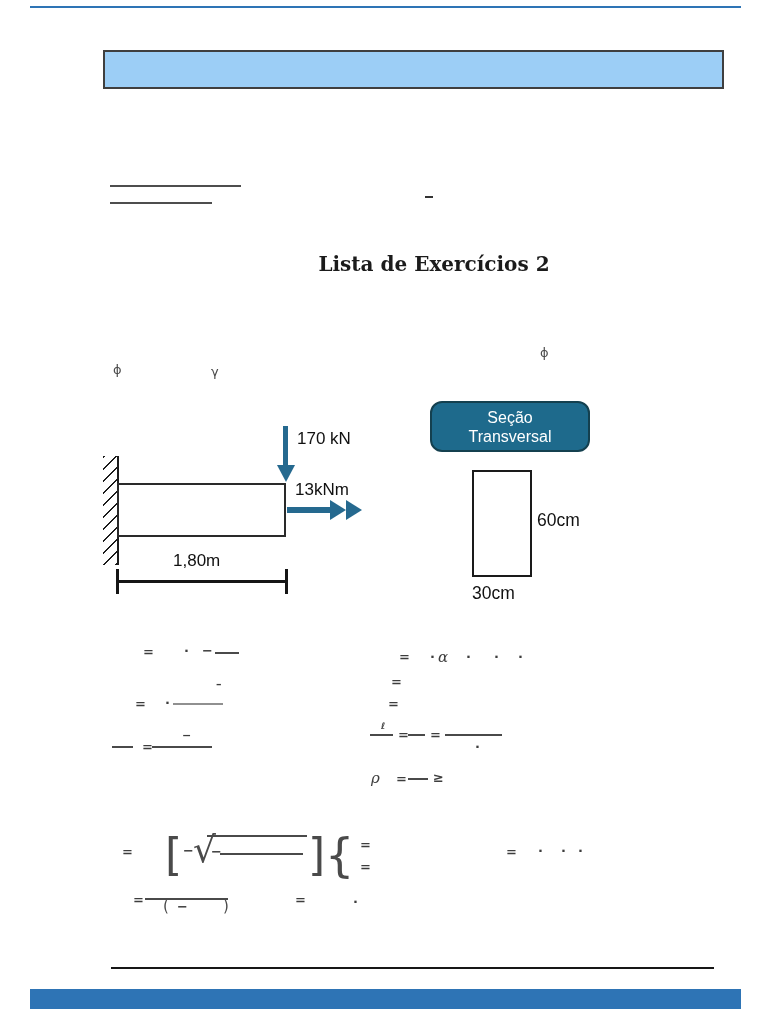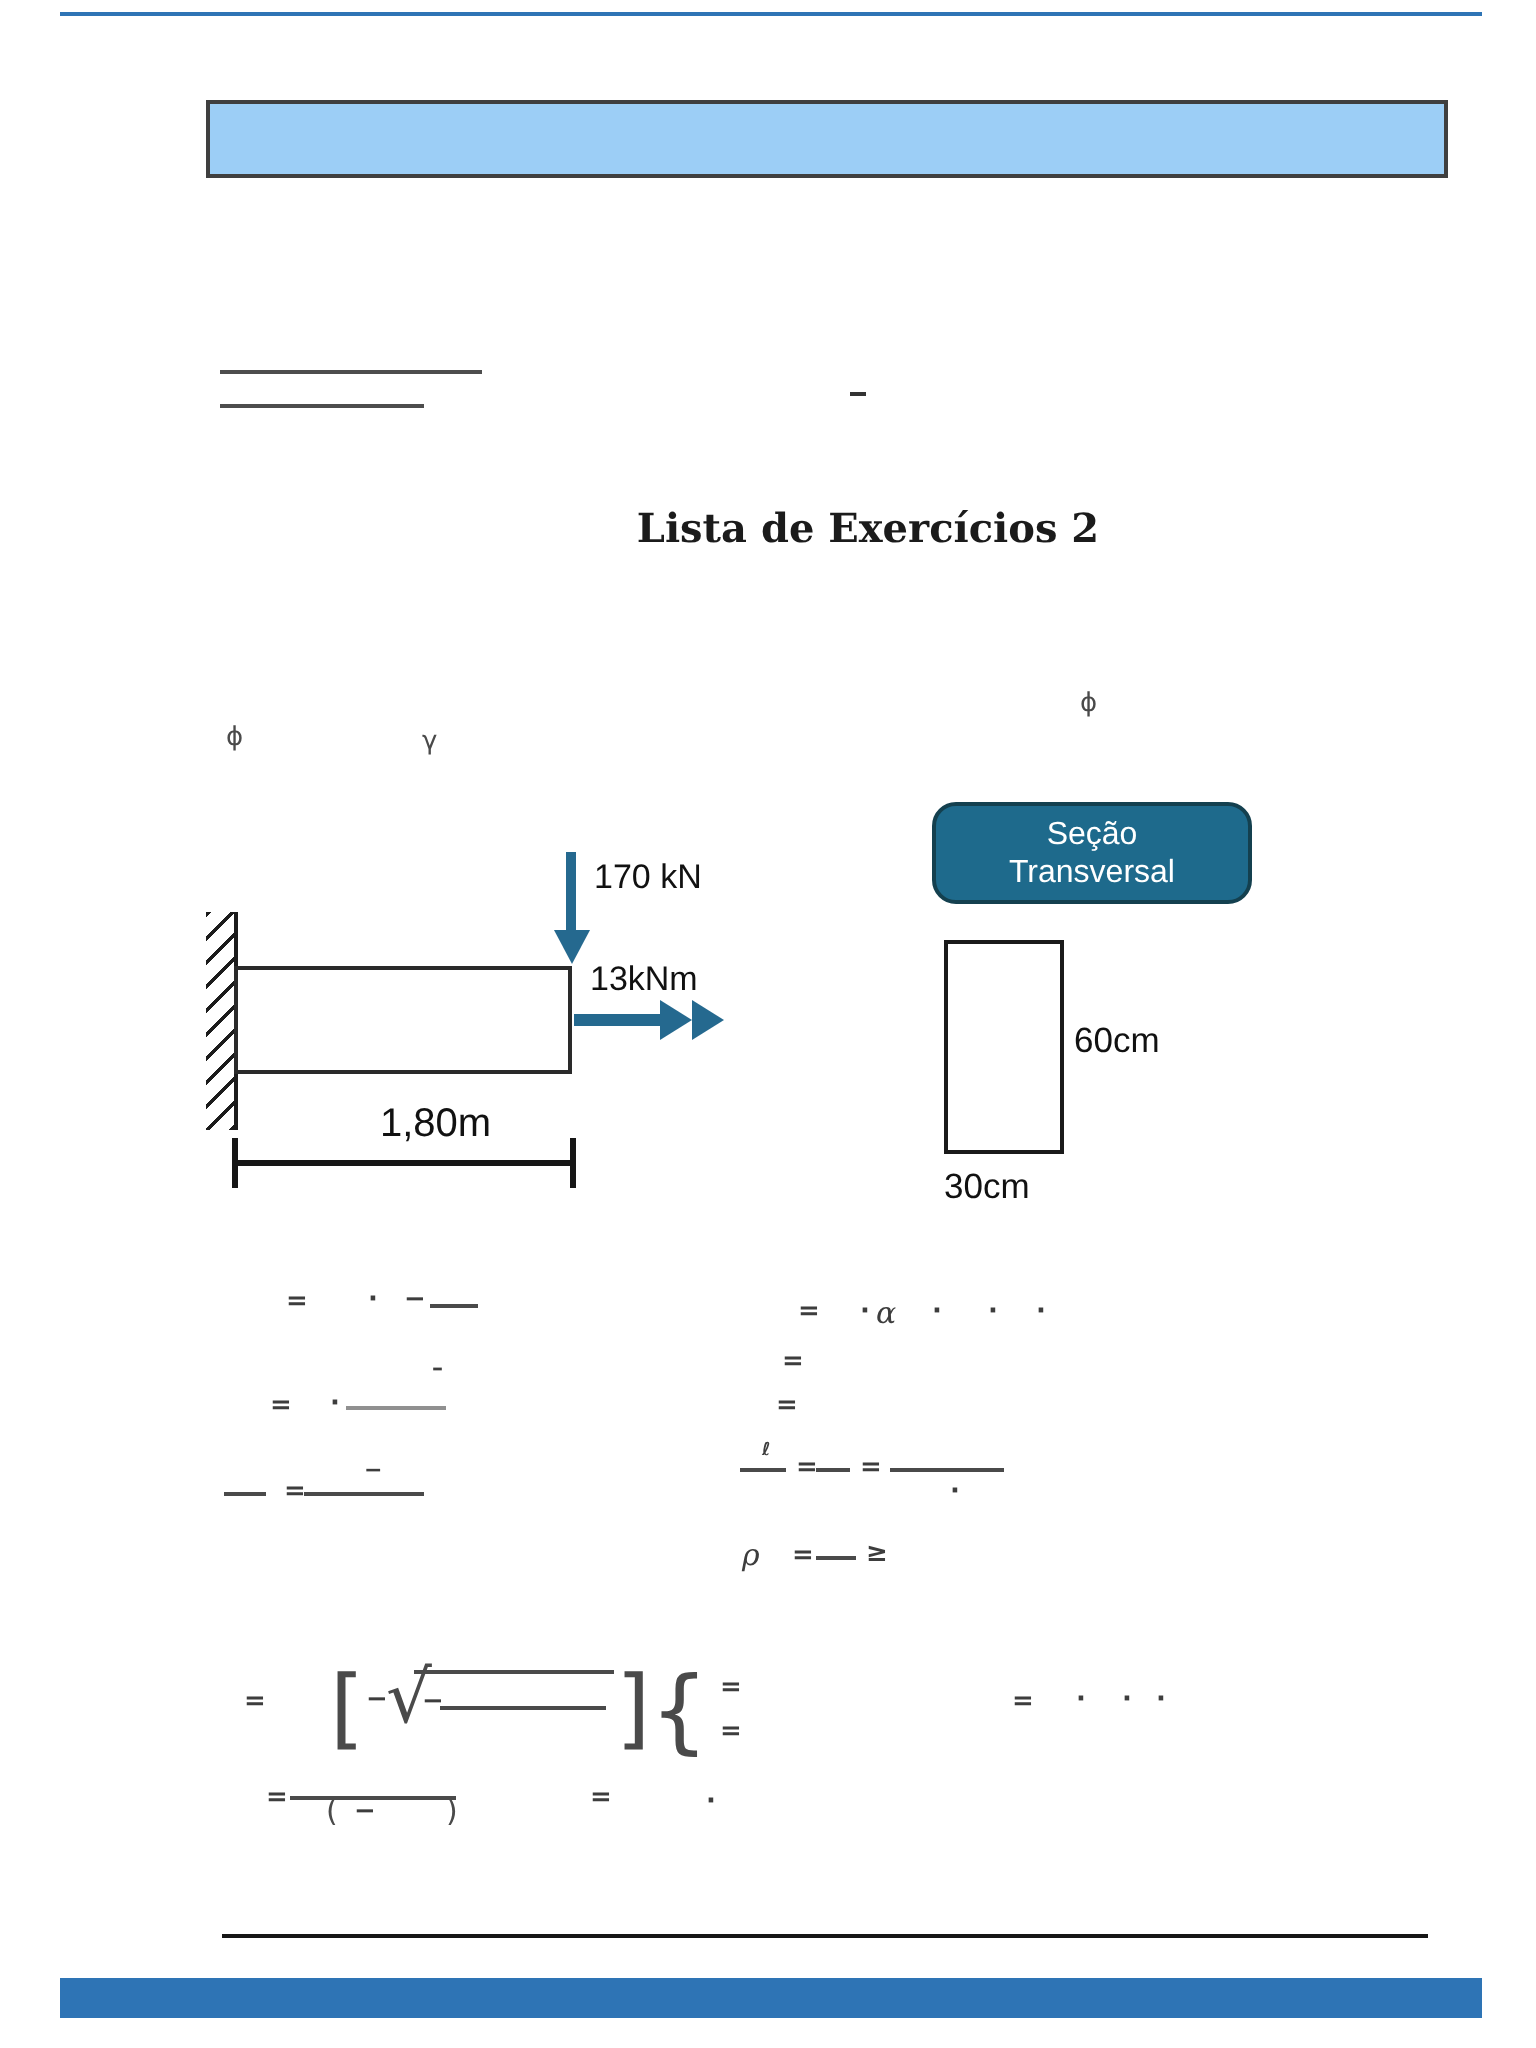--- a/index.html
+++ b/index.html
@@ -28,26 +28,26 @@
   .load-label{left:297px;top:429px;font-size:17px;color:#111;}
   .moment-label{left:295px;top:480px;font-size:17px;color:#111;}
   .moment-shaft{left:287px;top:507px;width:45px;height:6px;background:var(--arrow,#25698F);}
   .mhead{width:0;height:0;border-top:10px solid transparent;border-bottom:10px solid transparent;
          border-left:16px solid var(--arrow,#25698F);}
   .mhead1{left:330px;top:500px;}
   .mhead2{left:346px;top:500px;}
   .dim-line{left:117px;top:580px;width:171px;height:3px;background:#161616;}
   .tick-l{left:116px;top:569px;width:3px;height:25px;background:#161616;}
   .tick-r{left:285px;top:569px;width:3px;height:25px;background:#161616;}
-  .len-label{left:190px;top:551px;font-size:20px;color:#111;}
+  .len-label{left:173px;top:551px;font-size:17px;color:#111;}
   
   .sec-box{left:430px;top:401px;width:160px;height:51px;box-sizing:border-box;
            background:var(--teal,#1E6A8C);border:2.5px solid #14404f;border-radius:12px;
            color:#fff;display:flex;flex-direction:column;align-items:center;justify-content:center;
-           font-size:16px;line-height:19px;margin-left:36px;}
+           font-size:16px;line-height:19px;}
   .sec-rect{left:472px;top:470px;width:56px;height:103px;border:2px solid #1a1a1a;background:#fff;}
   .h-label{left:537px;top:510px;font-size:17.5px;color:#111;}
   .w-label{left:472px;top:583px;font-size:17.5px;color:#111;}
   
   .frag{position:absolute;transform:translateY(-50%);font-size:13px;font-weight:700;
         color:#3d3d3d;line-height:1;font-family:"DejaVu Sans",sans-serif;white-space:nowrap;}
   .frag.it{font-family:"DejaVu Serif",serif;font-style:italic;font-weight:400;}
   .frag.thin{font-weight:400;color:#4a4a4a;}
   .frag.big{font-size:44px;font-weight:400;color:#4a4a4a;}
   .frag.big2{font-size:46px;font-weight:400;color:#4a4a4a;}

